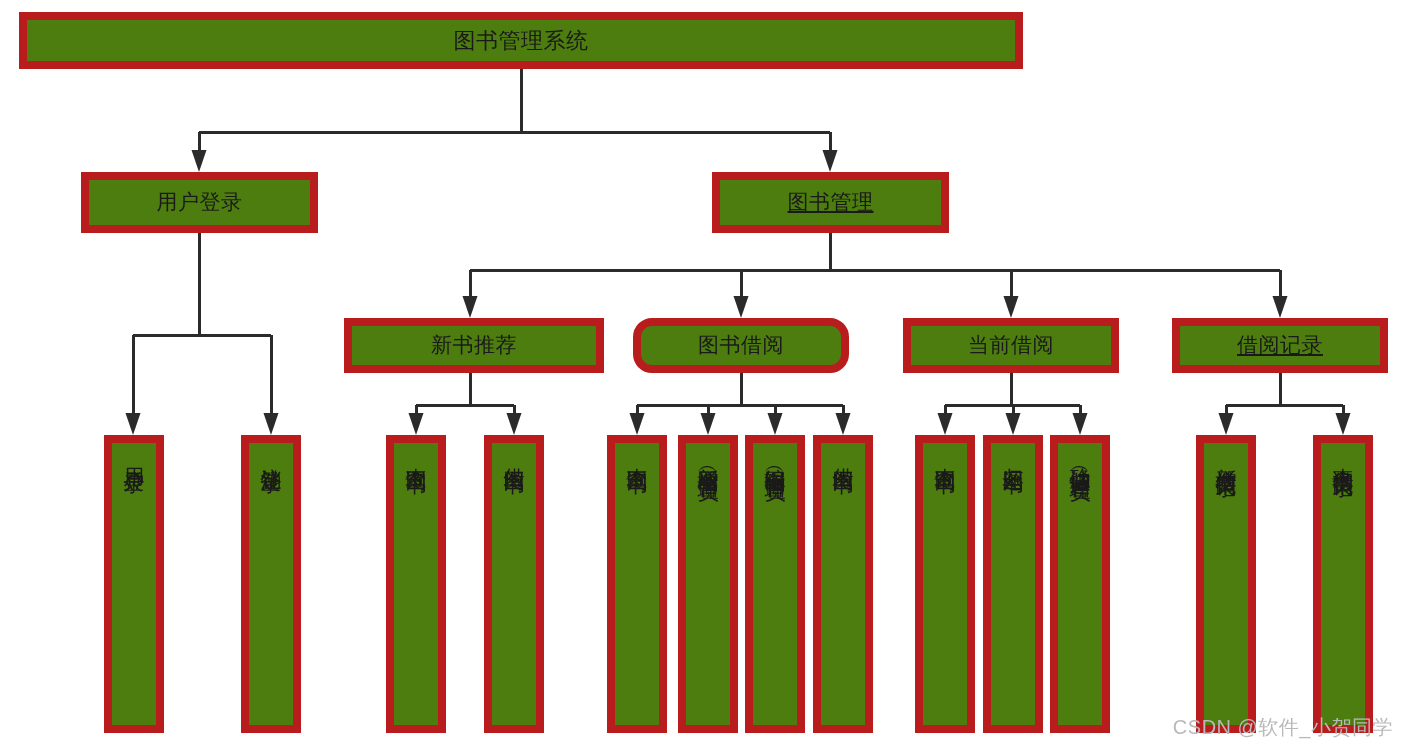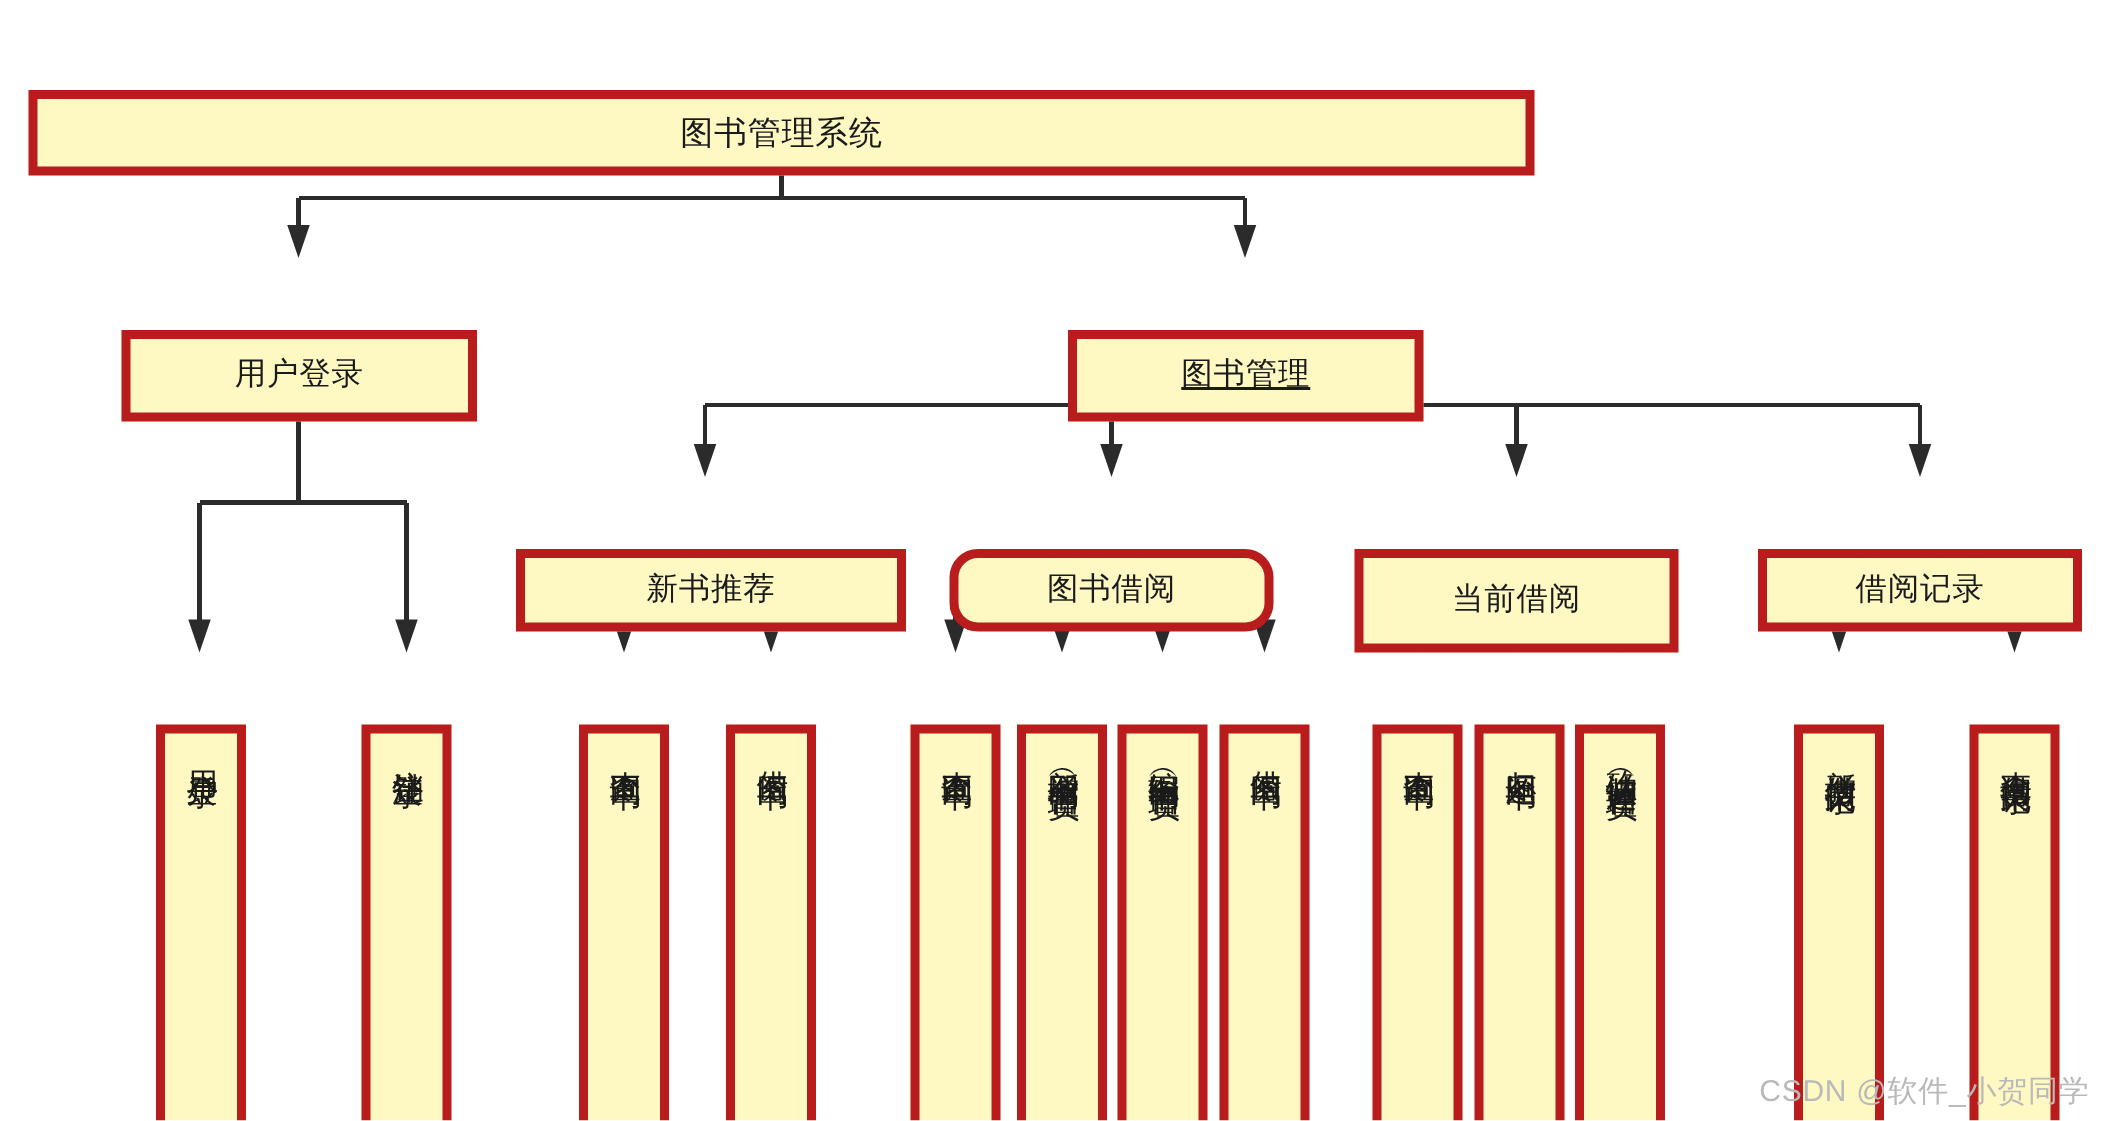--- a/index.html
+++ b/index.html
@@ -22,27 +22,26 @@
     position: absolute;
     left: 0;
     top: 0;
     width: 1405px;
     height: 747px;
     pointer-events: none;
   }
   .node {
     position: absolute;
     box-sizing: border-box;
-    background: #fef9c3;
-    border: 6px solid #b91c1c;
+    background: #4d7c0f;
+    border: 8px solid #b91c1c;
     display: flex;
     align-items: center;
     justify-content: center;
     color: #1a1a1a;
-    margin-top: 48px;
   }
   .node-label {
     font-size: 21px;
     line-height: 1.16;
     letter-spacing: 0.5px;
     white-space: nowrap;
     text-align: center;
   }
   .node.horizontal .node-label {
     writing-mode: horizontal-tb;
@@ -142,24 +141,24 @@
       </div>
       <div class="node horizontal" style="left: 712px; top: 172px; width: 237px; height: 61px; text-decoration: underline;">
         <span class="node-label">图书管理</span>
       </div>
       <div class="node horizontal" style="left: 344px; top: 318px; width: 260px; height: 55px;">
         <span class="node-label">新书推荐</span>
       </div>
       <div class="node horizontal" style="left: 633px; top: 318px; width: 216px; height: 55px; border-radius: 19px;">
         <span class="node-label">图书借阅</span>
       </div>
-      <div class="node horizontal" style="left: 903px; top: 318px; width: 216px; height: 69px;">
+      <div class="node horizontal" style="left: 903px; top: 318px; width: 216px; height: 55px;">
         <span class="node-label">当前借阅</span>
       </div>
-      <div class="node horizontal" style="left: 1172px; top: 318px; width: 216px; height: 55px;">
+      <div class="node horizontal" style="left: 1172px; top: 318px; width: 216px; height: 55px; text-decoration: underline;">
         <span class="node-label">借阅记录</span>
       </div>
       <div class="node vertical" style="left: 104px; top: 435px; width: 60px; height: 298px;">
         <span class="node-label">用户登录</span>
       </div>
       <div class="node vertical" style="left: 241px; top: 435px; width: 60px; height: 298px;">
         <span class="node-label">注销登录</span>
       </div>
       <div class="node vertical" style="left: 386px; top: 435px; width: 60px; height: 298px;">
         <span class="node-label">查询图书</span>

